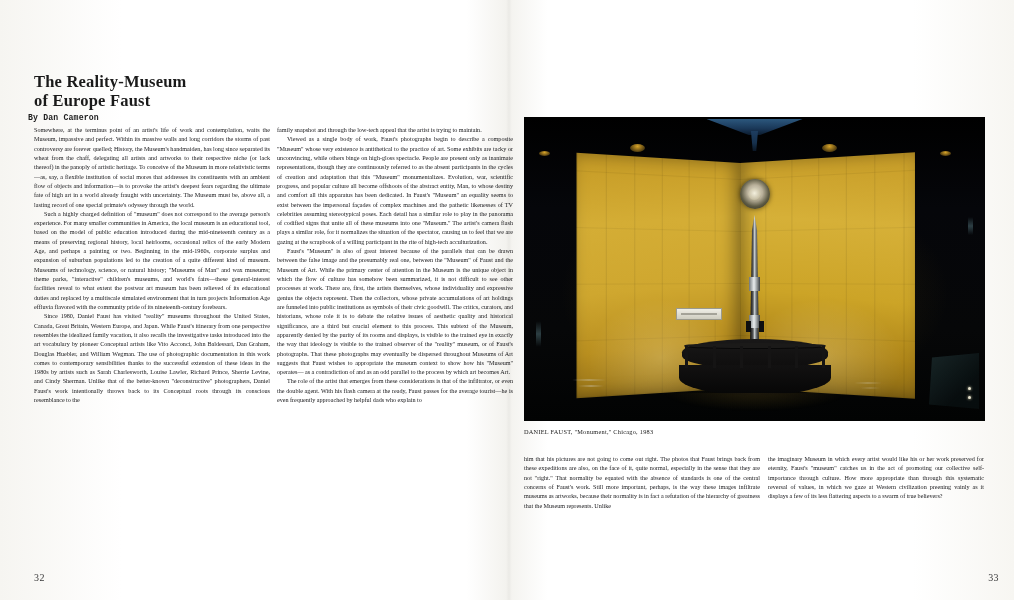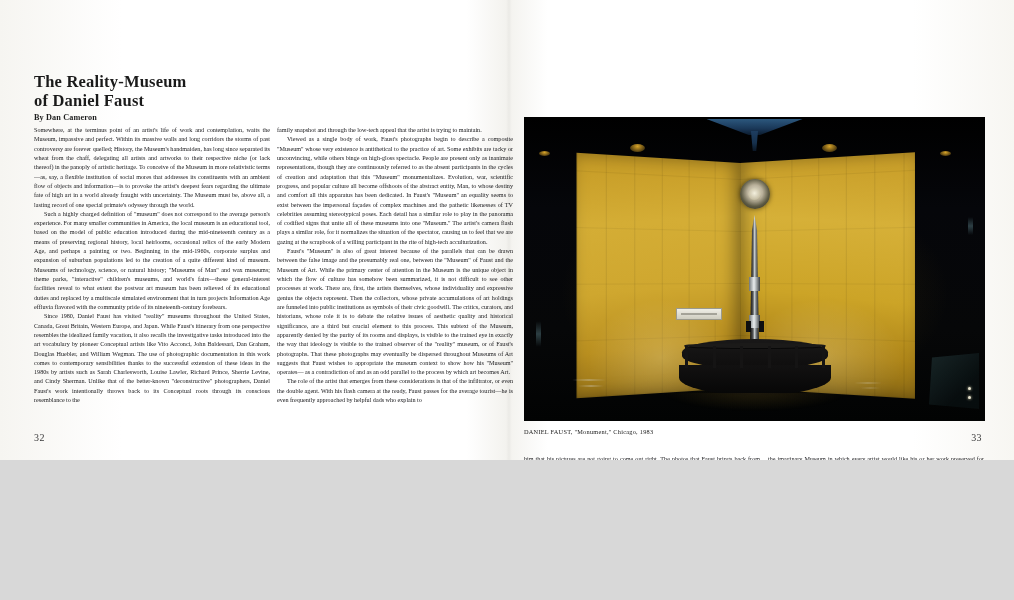--- a/index.html
+++ b/index.html
@@ -3,21 +3,21 @@
 <meta charset="utf-8">
 <style>
   html, body {
     margin: 0;
     padding: 0;
     background: #d8d8d8;
   }
   .page {
     position: relative;
     width: 1014px;
-    height: 460px;
+    height: 600px;
     background: #ffffff;
     overflow: hidden;
     font-family: "Liberation Serif", serif;
   }
 
   
   .paper-tint {
     position: absolute;
     inset: 0;
     background:
@@ -36,23 +36,23 @@
     font-weight: bold;
     font-size: 16.5px;
     line-height: 19px;
     color: #1a1a1a;
     letter-spacing: 0.2px;
   }
   .headline .l2 { display: block; }
 
   .byline {
     position: absolute;
-    left: 34px;
+    left: 28px;
     top: 113px;
-    font-family: Liberation Serif, serif;
+    font-family: Liberation Mono, monospace;
     font-weight: bold;
     font-size: 8.2px;
     color: #1d1d1d;
     letter-spacing: 0.15px;
   }
 
   
   .col {
     position: absolute;
     font-family: "Liberation Serif", serif;
@@ -352,21 +352,21 @@
   
   .folio {
     position: absolute;
     bottom: 17px;
     font-family: "Liberation Serif", serif;
     font-size: 10px;
     color: #39393a;
     letter-spacing: 0.4px;
   }
   .folio.left  { left: 34px; }
-  .folio.right { right: 32px; }
+  .folio.right { right: 15px; }
 
   
   .gutter {
     position: absolute;
     left: 506px;
     top: 0;
     width: 6px;
     height: 600px;
     background: linear-gradient(90deg, rgba(0,0,0,0) 0%, rgba(0,0,0,0.035) 50%, rgba(0,0,0,0) 100%);
     pointer-events: none;
@@ -374,21 +374,21 @@
 </style>
 </head>
 <body>
 
 <div class="page">
   <div class="paper-tint"></div>
   <div class="gutter"></div>
 
   <div class="headline">
     <span>The Reality-Museum</span>
-    <span class="l2">of Daniel Faust</span>
+    <span class="l2">of Europe Faust</span>
   </div>
   <div class="byline">By Dan Cameron</div>
 
   <div class="col" id="col1">
     <p class="first">Somewhere, at the terminus point of an artist's life of work and contemplation, waits the Museum, impassive and perfect. Within its massive walls and long corridors the storms of past controversy are forever quelled; History, the Museum's handmaiden, has long since separated its wheat from the chaff, delegating all artists and artworks to their respective niche (or lack thereof) in the panoply of artistic heritage. To conceive of the Museum in more relativistic terms—as, say, a flexible institution of social mores that addresses its constituents with an ambient flow of objects and information—is to provoke the artist's deepest fears regarding the ultimate fate of high art in a world already fraught with uncertainty. The Museum must be, above all, a lasting record of one special primate's odyssey through the world.</p>
     <p>Such a highly charged definition of "museum" does not correspond to the average person's experience. For many smaller communities in America, the local museum is an educational tool, based on the model of public education introduced during the mid-nineteenth century as a means of preserving regional history, local heirlooms, occasional relics of the early Modern Age, and perhaps a painting or two. Beginning in the mid-1960s, corporate surplus and expansion of suburban populations led to the creation of a quite different kind of museum. Museums of technology, science, or natural history; "Museums of Man" and wax museums; theme parks, "interactive" children's museums, and world's fairs—these general-interest facilities reveal to what extent the postwar art museum has been relieved of its educational duties and replaced by a multiscale simulated environment that in turn projects Information Age effluvia flavored with the community pride of its nineteenth-century forebears.</p>
     <p>Since 1980, Daniel Faust has visited "reality" museums throughout the United States, Canada, Great Britain, Western Europe, and Japan. While Faust's itinerary from one perspective resembles the idealized family vacation, it also recalls the investigative tasks introduced into the art vocabulary by pioneer Conceptual artists like Vito Acconci, John Baldessari, Dan Graham, Douglas Huebler, and William Wegman. The use of photographic documentation in this work comes to contemporary sensibilities thanks to the successful extension of these ideas in the 1980s by artists such as Sarah Charlesworth, Louise Lawler, Richard Prince, Sherrie Levine, and Cindy Sherman. Unlike that of the better-known "deconstructive" photographers, Daniel Faust's work intentionally throws back to its Conceptual roots through its conscious resemblance to the</p>
   </div>
 
   <div class="col" id="col2">

